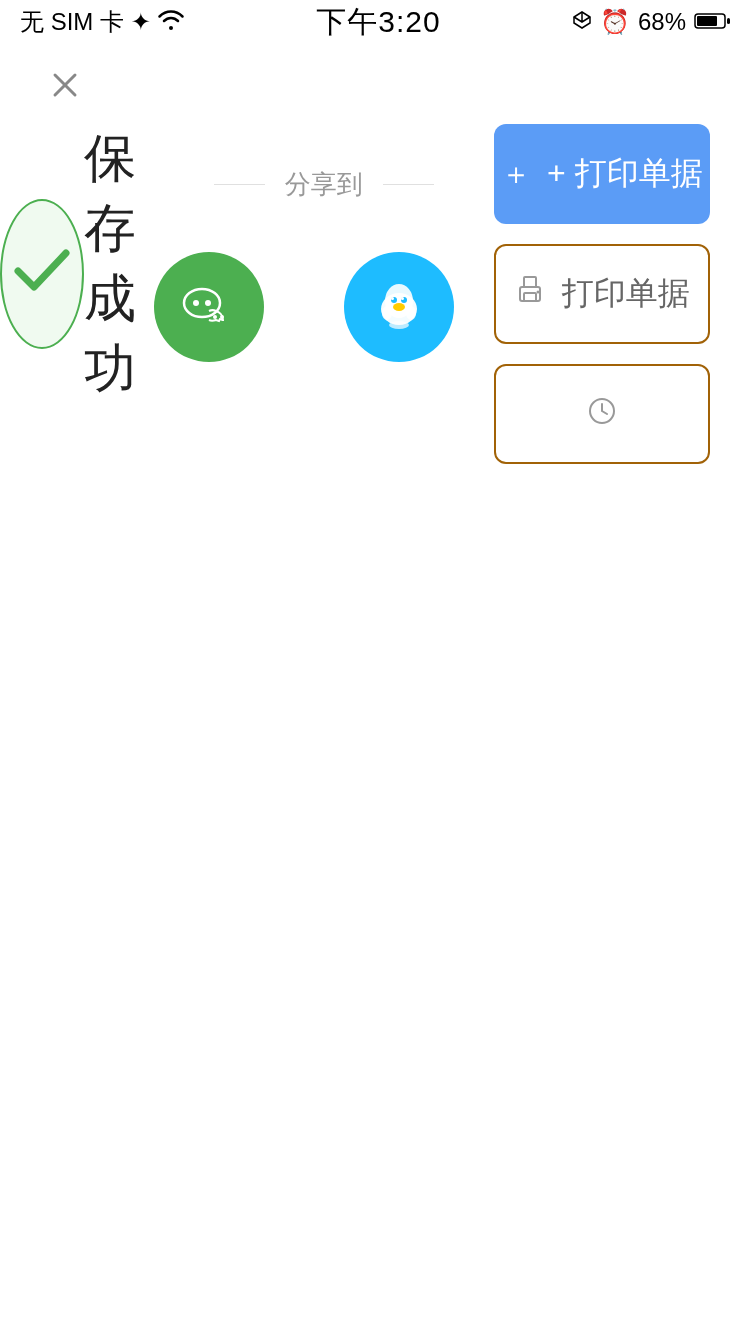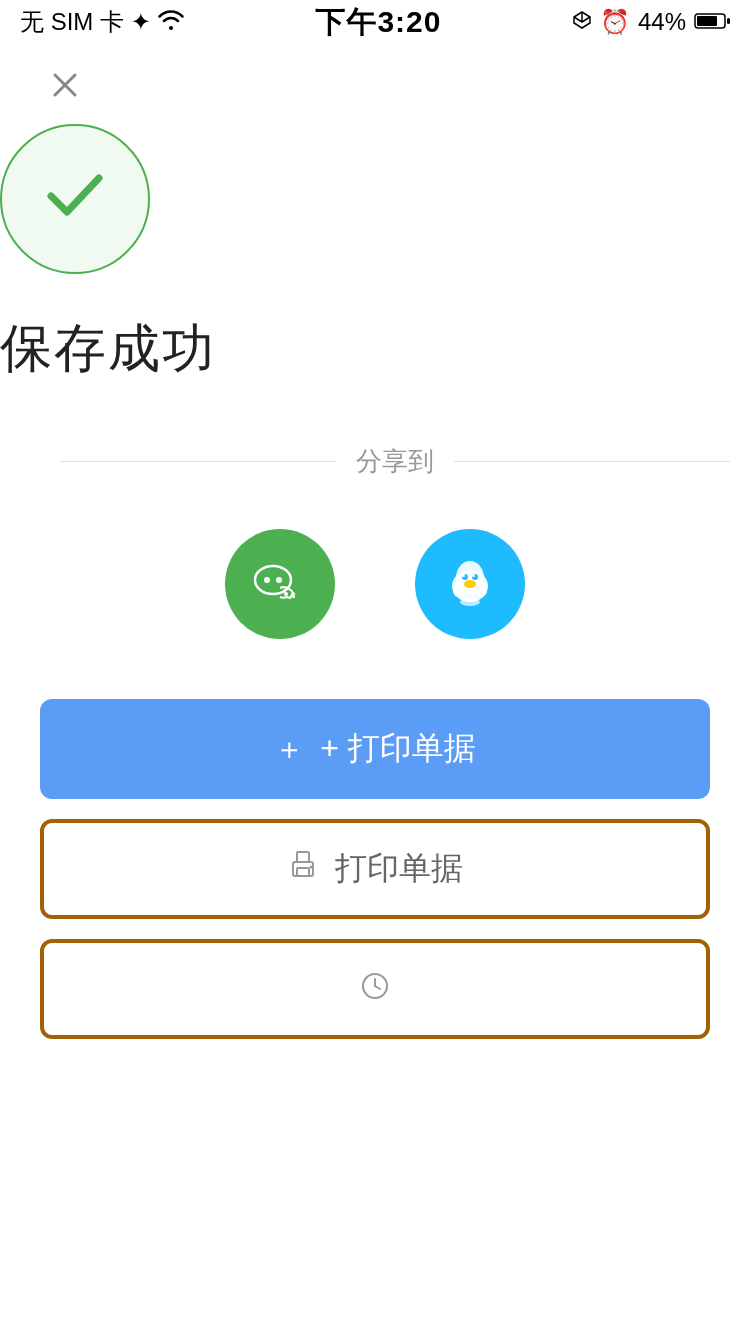--- a/index.html
+++ b/index.html
@@ -34,21 +34,21 @@
 
     .status-left {
       display: flex;
       align-items: center;
       gap: 6px;
       font-size: 24px;
     }
 
     .status-center {
       font-size: 30px;
-      font-weight: 700;
+      font-weight: 400;
       letter-spacing: 1px;
     }
 
     .status-right {
       display: flex;
       align-items: center;
       gap: 8px;
       font-size: 24px;
     }
 
@@ -66,22 +66,22 @@
     }
 
     .close-btn svg {
       width: 32px;
       height: 32px;
     }
 
     
     .main-content {
       display: flex;
-      flex-direction: column;
-      align-items: flex-start;
+      flex-direction: row;
+      align-items: center;
       padding-top: 80px;
     }
 
     
     .success-circle {
       width: 150px;
       height: 150px;
       border-radius: 50%;
       background: #f0faf0;
       border: 2px solid #4caf50;
@@ -186,21 +186,21 @@
     }
 
     .btn-primary {
       background: #5b9cf6;
       color: #fff;
     }
 
     .btn-secondary {
       background: #fff;
       color: #666;
-      border: 4px solid #a16207;
+      border: 2px solid #a16207;
     }
 
     .btn-icon {
       font-size: 30px;
     }
   </style>
 </head>
 <body>
 
 <div class="status-bar">
@@ -216,21 +216,21 @@
   </div>
   <div class="status-center">下午3:20</div>
   <div class="status-right">
     <span>
       <svg width="20" height="20" viewBox="0 0 20 20" fill="none">
         <path d="M10 2L18 7v6l-8 5-8-5V7z" stroke="#000" stroke-width="1.5" fill="none"></path>
         <path d="M10 2v10M2 7l8 5 8-5" stroke="#000" stroke-width="1.5" fill="none"></path>
       </svg>
     </span>
     <span>⏰</span>
-    <span>44%</span>
+    <span>68%</span>
     <span>
       <svg width="36" height="18" viewBox="0 0 36 18">
         <rect x="1" y="2" width="30" height="14" rx="3" ry="3" fill="none" stroke="#000" stroke-width="1.5"></rect>
         <rect x="3" y="4" width="20" height="10" rx="1" fill="#000"></rect>
         <rect x="33" y="6" width="3" height="6" rx="1.5" fill="#000"></rect>
       </svg>
     </span>
   </div>
 </div>
 

